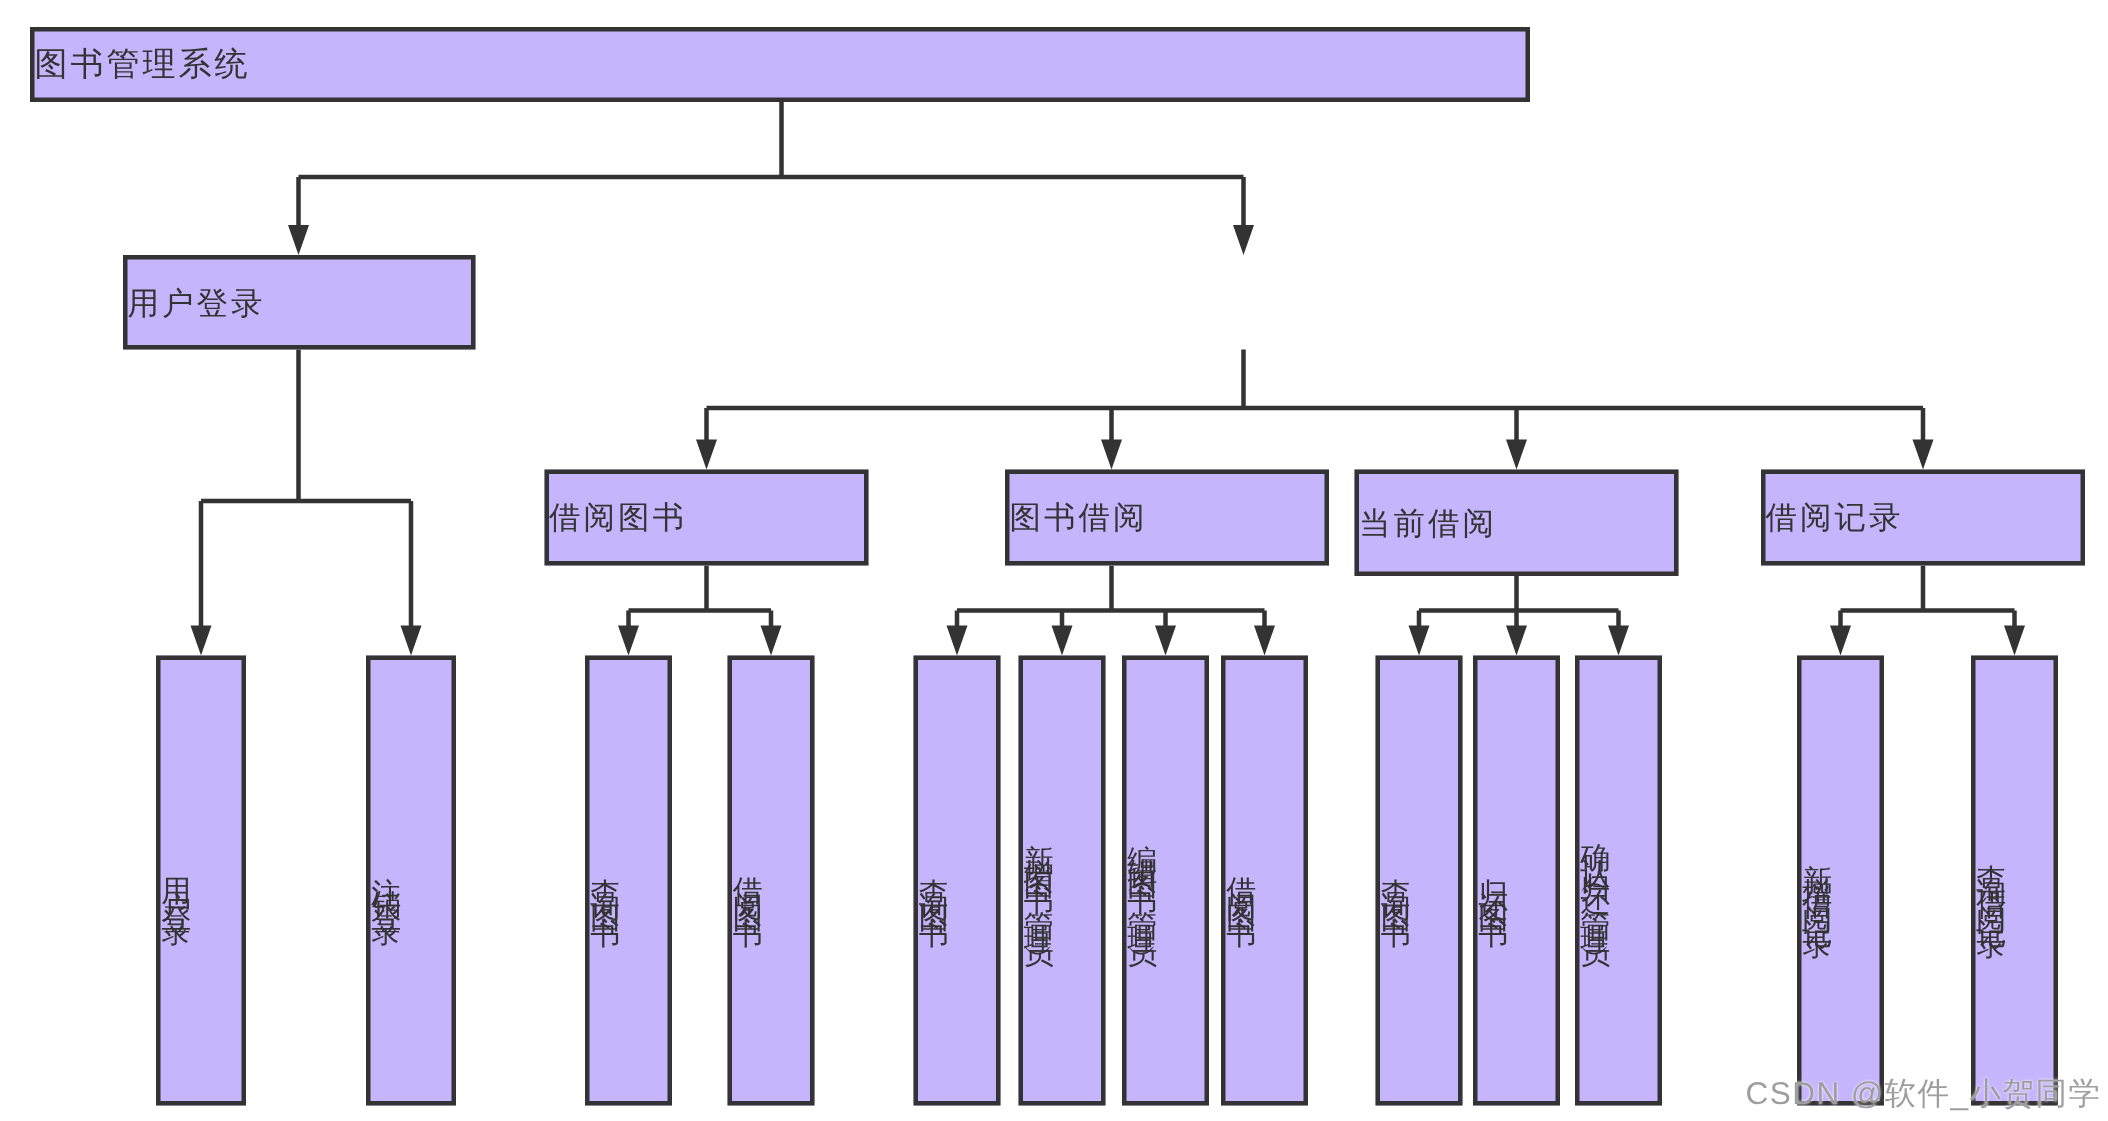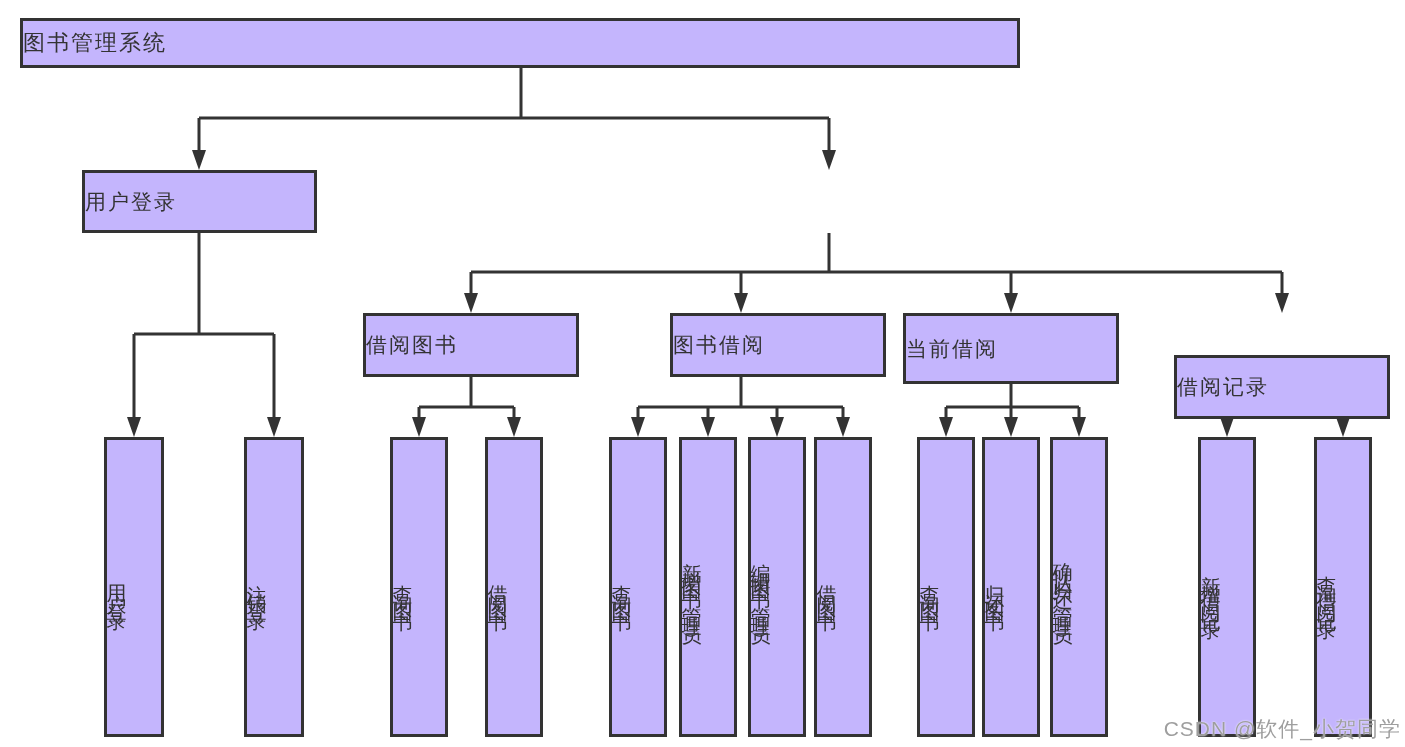--- a/index.html
+++ b/index.html
@@ -113,21 +113,21 @@
 
   <div class="box" style="left:363px; top:313px; width:216px; height:64px;">
     <span class="hlabel">借阅图书</span>
   </div>
   <div class="box" style="left:670px; top:313px; width:216px; height:64px;">
     <span class="hlabel">图书借阅</span>
   </div>
   <div class="box" style="left:903px; top:313px; width:216px; height:71px;">
     <span class="hlabel">当前借阅</span>
   </div>
-  <div class="box" style="left:1174px; top:313px; width:216px; height:64px;margin-top:42px;">
+  <div class="box" style="left:1174px; top:313px; width:216px; height:64px;">
     <span class="hlabel">借阅记录</span>
   </div>
 
   <div class="box" style="left:104px; top:437px; width:60px; height:300px;">
     <span class="vlabel">用户登录</span>
   </div>
   <div class="box" style="left:244px; top:437px; width:60px; height:300px;">
     <span class="vlabel">注销登录</span>
   </div>
 

